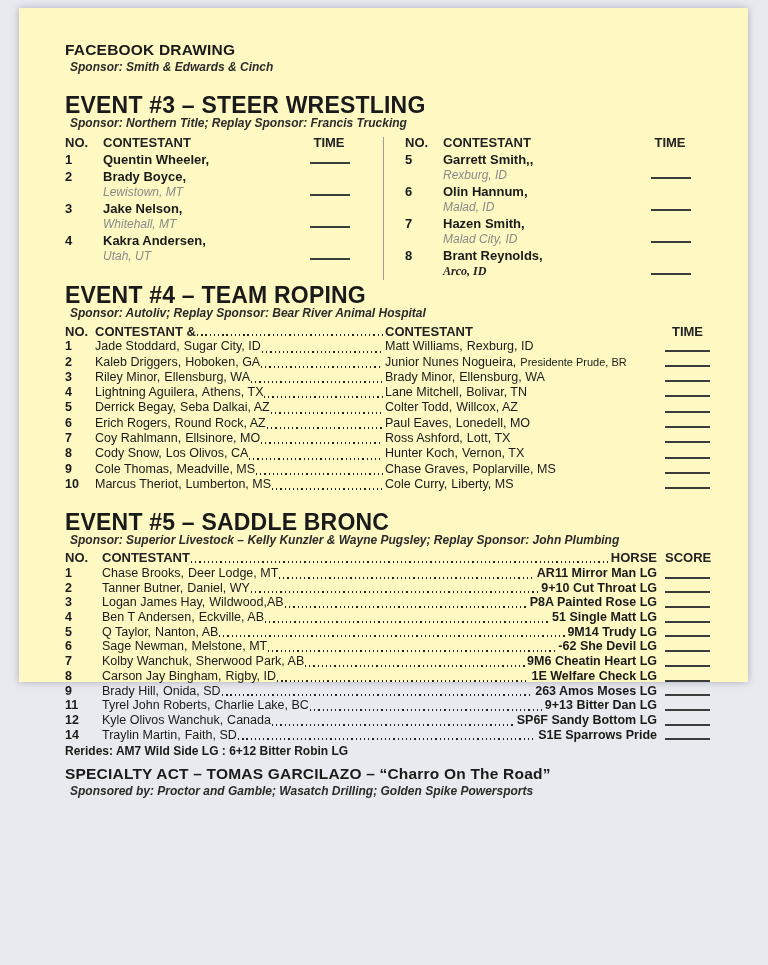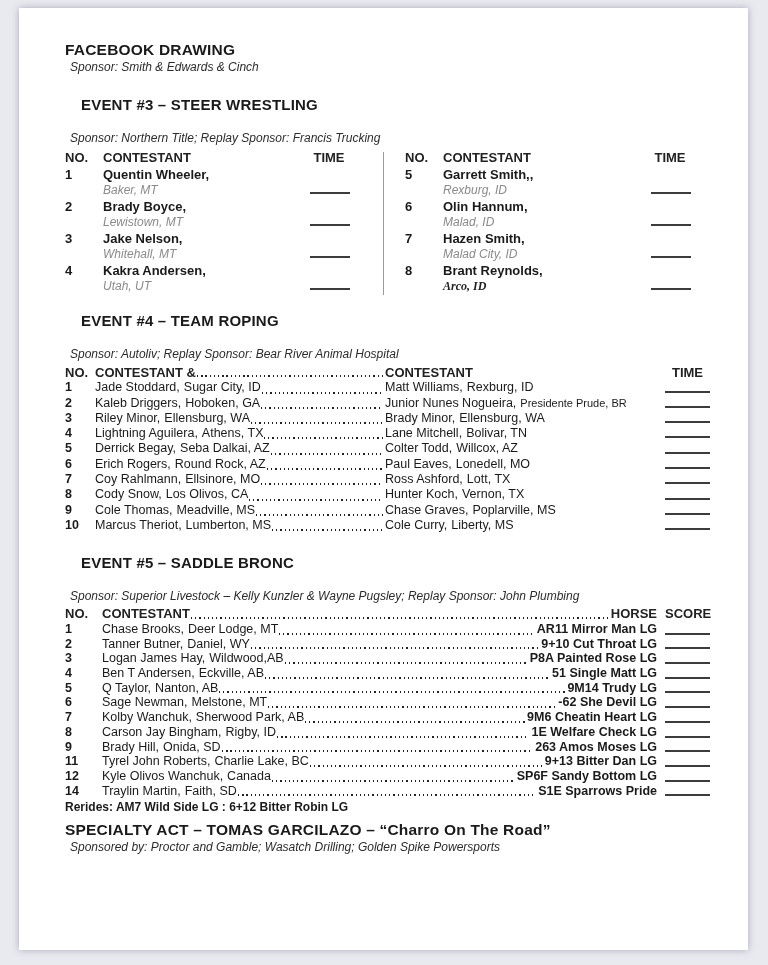--- a/index.html
+++ b/index.html
@@ -6,29 +6,29 @@
   body {
     width:768px; height:965px;
     background:#e9eaef;
     font-family:"Liberation Sans", sans-serif;
     color:#1a1a1a;
     position:relative;
     overflow:hidden;
   }
   .page {
     position:absolute; left:19px; top:8px;
-    width:729px; height:942px;
-    background:#ffffff;
+    width:729px; height:674px;
+    background:#fef9c3;
     box-shadow:0 0 7px rgba(110,110,135,.5);
   }
   .content { padding:33px 38px 0 46px; box-sizing:border-box; }
 
   .h-main { font-size:15.5px; font-weight:bold; margin:0; line-height:18px; letter-spacing:.2px; }
-  .h-event { font-size:15px; font-weight:bold; margin:16px; line-height:20px; letter-spacing:.2px; }
-  .sponsor { font-size:12px; font-weight:normal; font-style:italic; margin:1px 0 0 5px; line-height:14px; color:#2b2b2b; }
+  .h-event { font-size:23px; font-weight:bold; margin:0; line-height:20px; letter-spacing:.2px; }
+  .sponsor { font-size:12px; font-weight:bold; font-style:italic; margin:1px 0 0 5px; line-height:14px; color:#2b2b2b; }
 
   .sec-fb { margin-bottom:21px; }
   .sec-e3 { margin-bottom:5px; }
   .sec-e4 { margin-bottom:20px; }
   .sec-e5 { margin-bottom:7px; }
 
   
   .sw-columns { display:flex; margin-top:5px; }
   .sw-col-left  { width:318px; box-sizing:border-box; padding-right:33px; }
   .sw-divider   { width:1px; background:#9a9aa0; margin-top:2px; }
@@ -95,21 +95,20 @@
           <div class="sw-header">
             <div class="sw-no">NO.</div>
             <div class="sw-info">CONTESTANT</div>
             <div class="sw-time-hdr">TIME</div>
           </div>
           <div id="sw-left-list">
               <div class="sw-entry">
                 <div class="sw-no">1</div>
                 <div class="sw-info">
                   <div class="sw-name">Quentin Wheeler,</div>
-                  <div class="sw-home">Baker, MT</div>
                 </div>
                 <div class="sw-time blank-line"></div>
               </div>
               <div class="sw-entry">
                 <div class="sw-no">2</div>
                 <div class="sw-info">
                   <div class="sw-name">Brady Boyce,</div>
                   <div class="sw-home">Lewistown, MT</div>
                 </div>
                 <div class="sw-time blank-line"></div>

